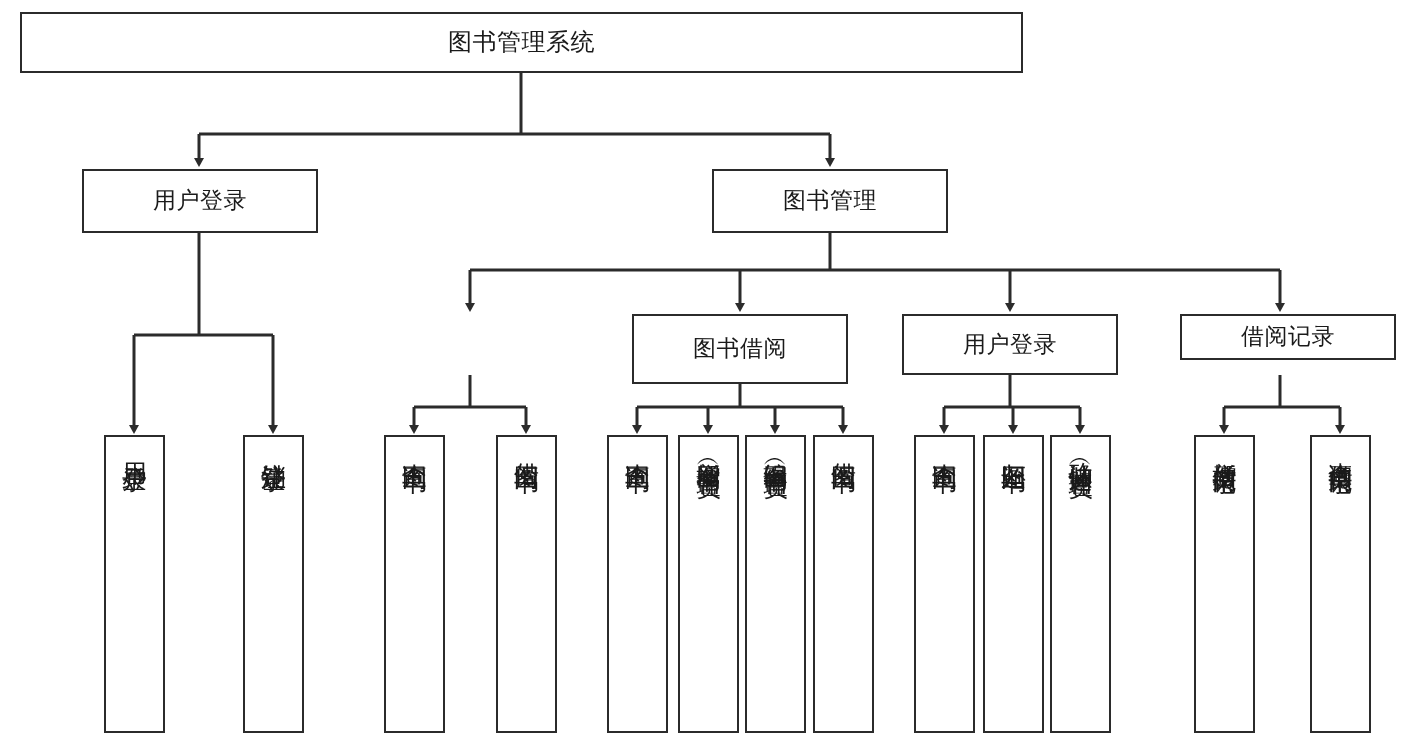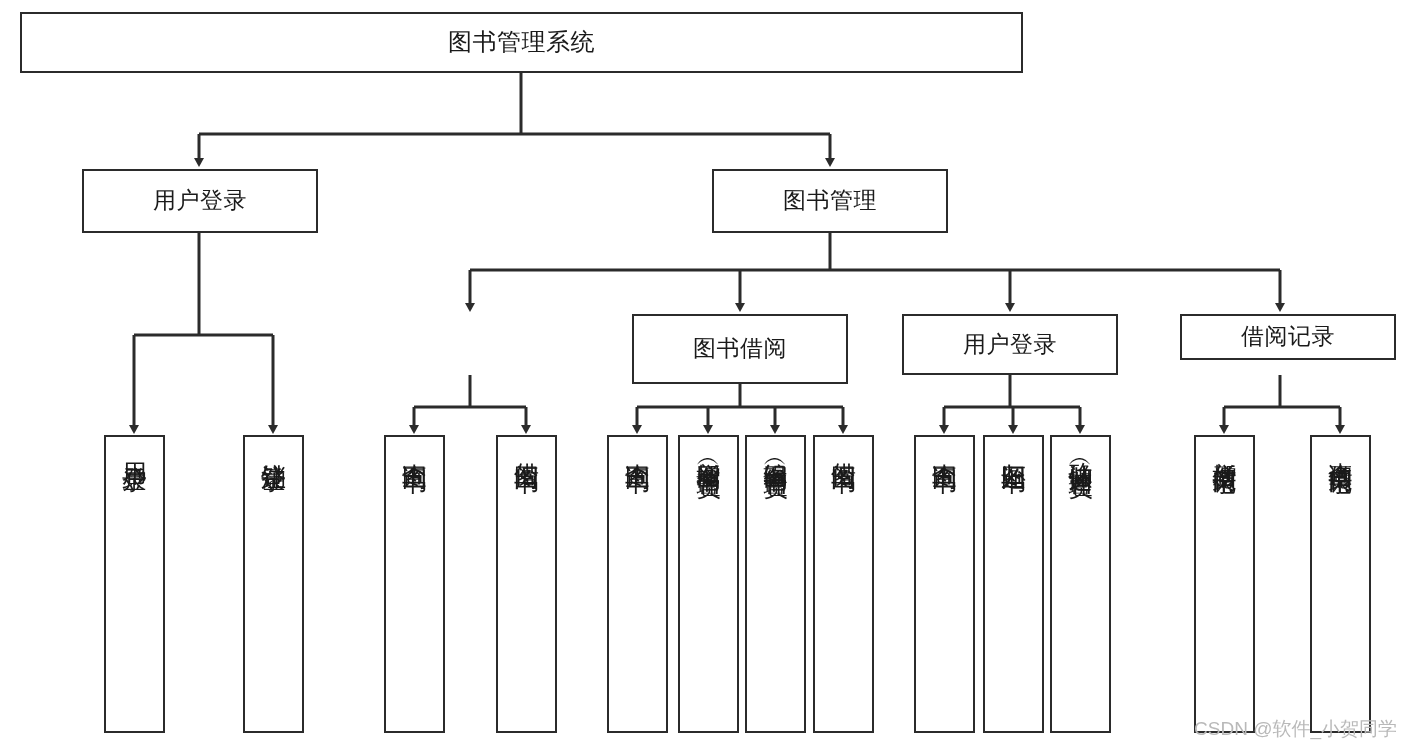--- a/index.html
+++ b/index.html
@@ -181,15 +181,14 @@
   </div>
 
   <div class="node v-node tall" style="left:1194px;top:435px;width:61px;height:298px;">
     <span class="lbl">新增借阅记录</span>
   </div>
 
   <div class="node v-node tall" style="left:1310px;top:435px;width:61px;height:298px;">
     <span class="lbl">查询借阅记录</span>
   </div>
 
-  <div id="watermark">CSDN @软件_小贺同学</div>
 
 </div>
 
 </body></html>

